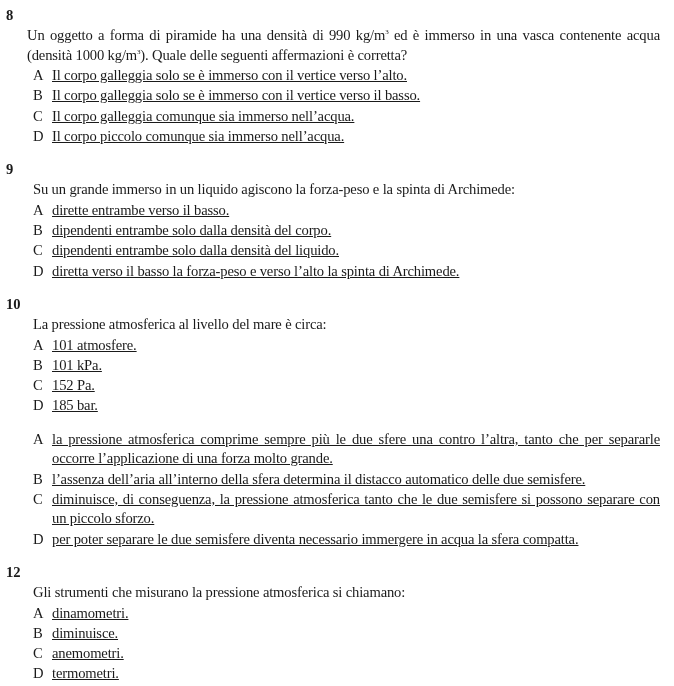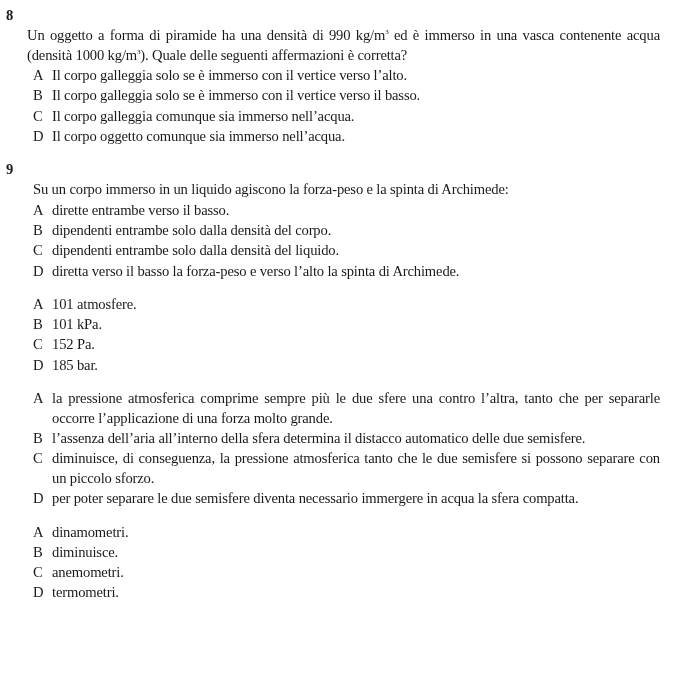--- a/index.html
+++ b/index.html
@@ -51,20 +51,21 @@
       margin-left: 27px;
       margin-bottom: 0.6px;
     }
     .opt-letter {
       flex: 0 0 auto;
       width: 19px;
     }
     .opt-text {
       flex: 1 1 auto;
       text-align: justify;
+      text-decoration: underline;
     }
     .q8 .q-num { width: 21px; }
     .q8 .option { margin-left: 27px; }
     sup {
       font-size: 7px;
       line-height: 0;
       vertical-align: 6px;
     }
   </style>
 </head>
@@ -85,29 +86,29 @@
       <li class="option">
           <span class="opt-letter">B</span>
           <span class="opt-text">Il corpo galleggia solo se è immerso con il vertice verso il basso.</span>
         </li>
       <li class="option">
           <span class="opt-letter">C</span>
           <span class="opt-text">Il corpo galleggia comunque sia immerso nell’acqua.</span>
         </li>
       <li class="option">
           <span class="opt-letter">D</span>
-          <span class="opt-text">Il corpo oggetto comunque sia immerso nell’acqua.</span>
+          <span class="opt-text">Il corpo piccolo comunque sia immerso nell’acqua.</span>
         </li>
     </ul>
   </div>
 
   <div class="question">
     <div class="q-head">
       <span class="q-num">9</span>
-      <span class="q-text">Su un corpo immerso in un liquido agiscono la forza-peso e la spinta di Archimede:</span>
+      <span class="q-text">Su un grande immerso in un liquido agiscono la forza-peso e la spinta di Archimede:</span>
     </div>
     <ul class="options">
       <li class="option">
           <span class="opt-letter">A</span>
           <span class="opt-text">dirette entrambe verso il basso.</span>
         </li>
       <li class="option">
           <span class="opt-letter">B</span>
           <span class="opt-text">dipendenti entrambe solo dalla densità del corpo.</span>
         </li>
@@ -116,20 +117,24 @@
           <span class="opt-text">dipendenti entrambe solo dalla densità del liquido.</span>
         </li>
       <li class="option">
           <span class="opt-letter">D</span>
           <span class="opt-text">diretta verso il basso la forza-peso e verso l’alto la spinta di Archimede.</span>
         </li>
     </ul>
   </div>
 
   <div class="question">
+    <div class="q-head">
+      <span class="q-num">10</span>
+      <span class="q-text">La pressione atmosferica al livello del mare è circa:</span>
+    </div>
     <ul class="options">
       <li class="option">
           <span class="opt-letter">A</span>
           <span class="opt-text">101 atmosfere.</span>
         </li>
       <li class="option">
           <span class="opt-letter">B</span>
           <span class="opt-text">101 kPa.</span>
         </li>
       <li class="option">
@@ -158,20 +163,24 @@
           <span class="opt-text">diminuisce, di conseguenza, la pressione atmosferica tanto che le due semisfere si possono separare con un piccolo sforzo.</span>
         </li>
       <li class="option">
           <span class="opt-letter">D</span>
           <span class="opt-text">per poter separare le due semisfere diventa necessario immergere in acqua la sfera compatta.</span>
         </li>
     </ul>
   </div>
 
   <div class="question">
+    <div class="q-head">
+      <span class="q-num">12</span>
+      <span class="q-text">Gli strumenti che misurano la pressione atmosferica si chiamano:</span>
+    </div>
     <ul class="options">
       <li class="option">
           <span class="opt-letter">A</span>
           <span class="opt-text">dinamometri.</span>
         </li>
       <li class="option">
           <span class="opt-letter">B</span>
           <span class="opt-text">diminuisce.</span>
         </li>
       <li class="option">

